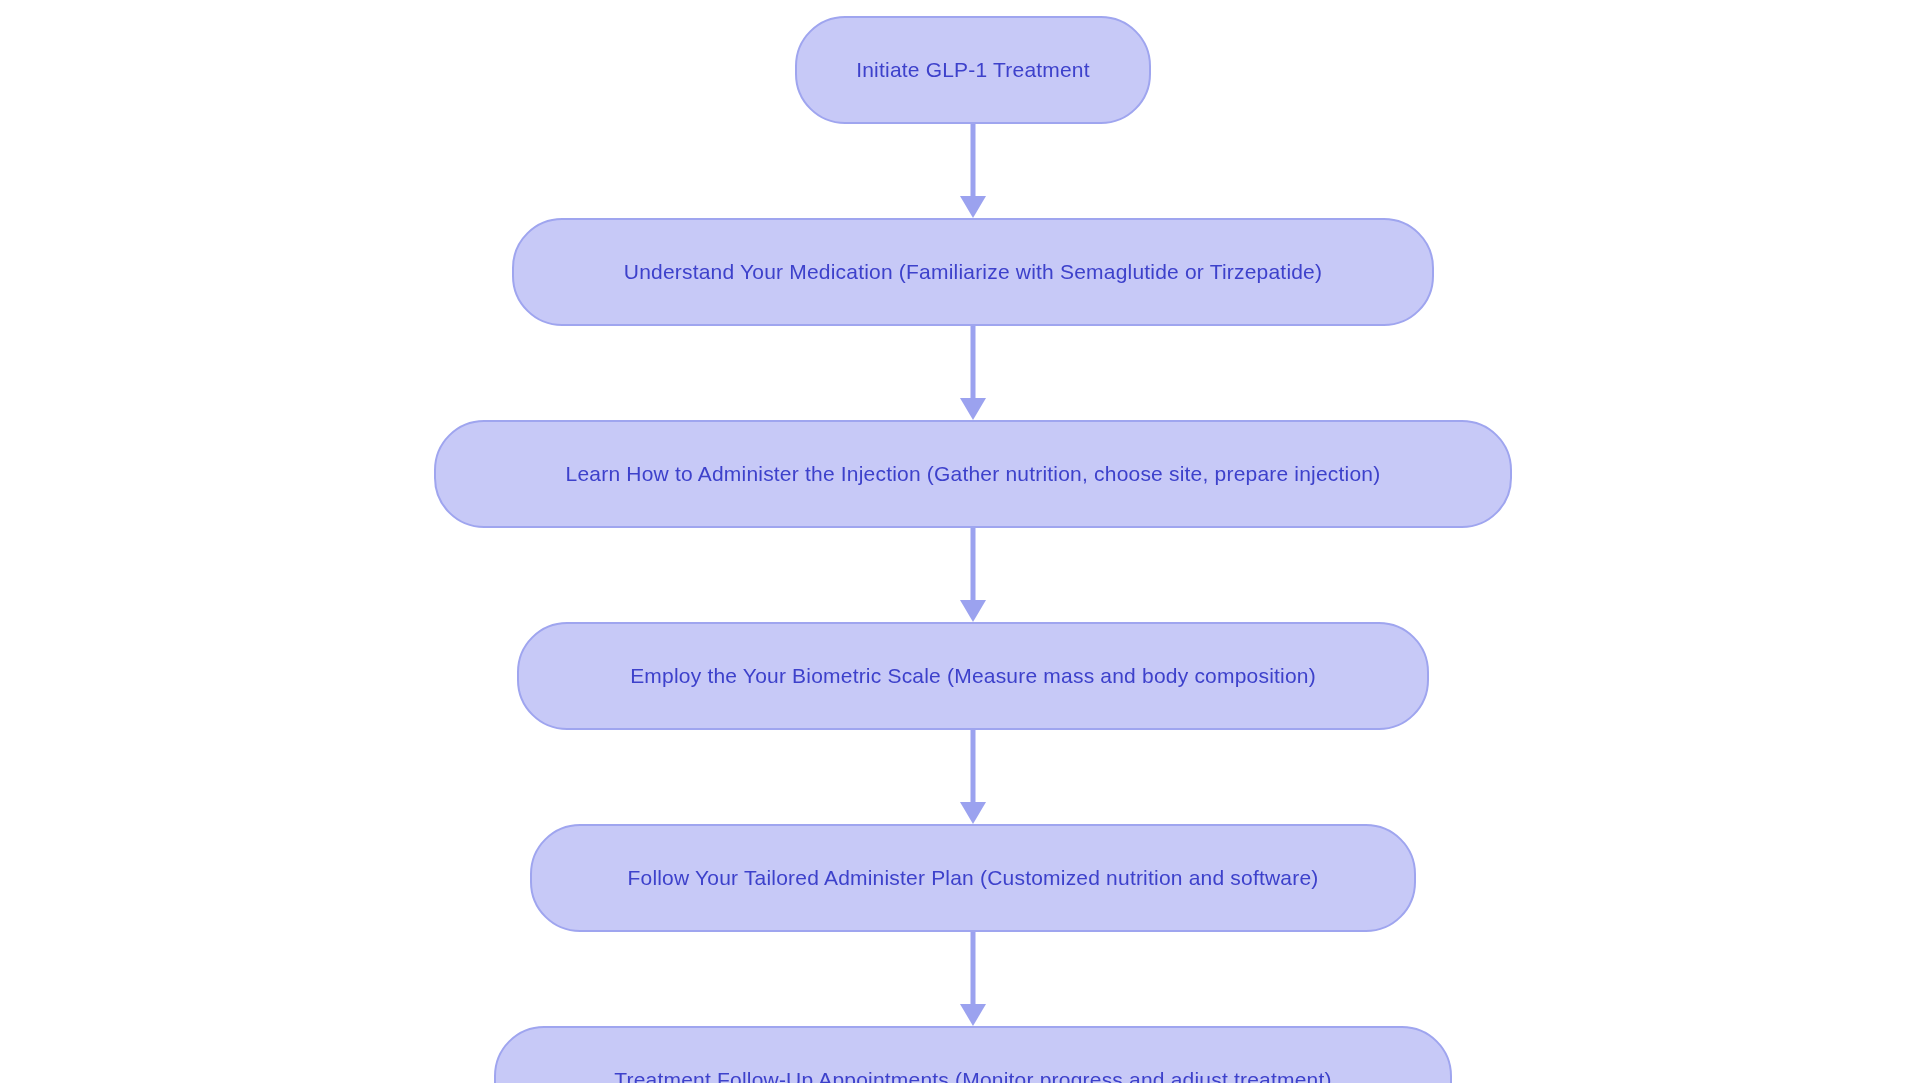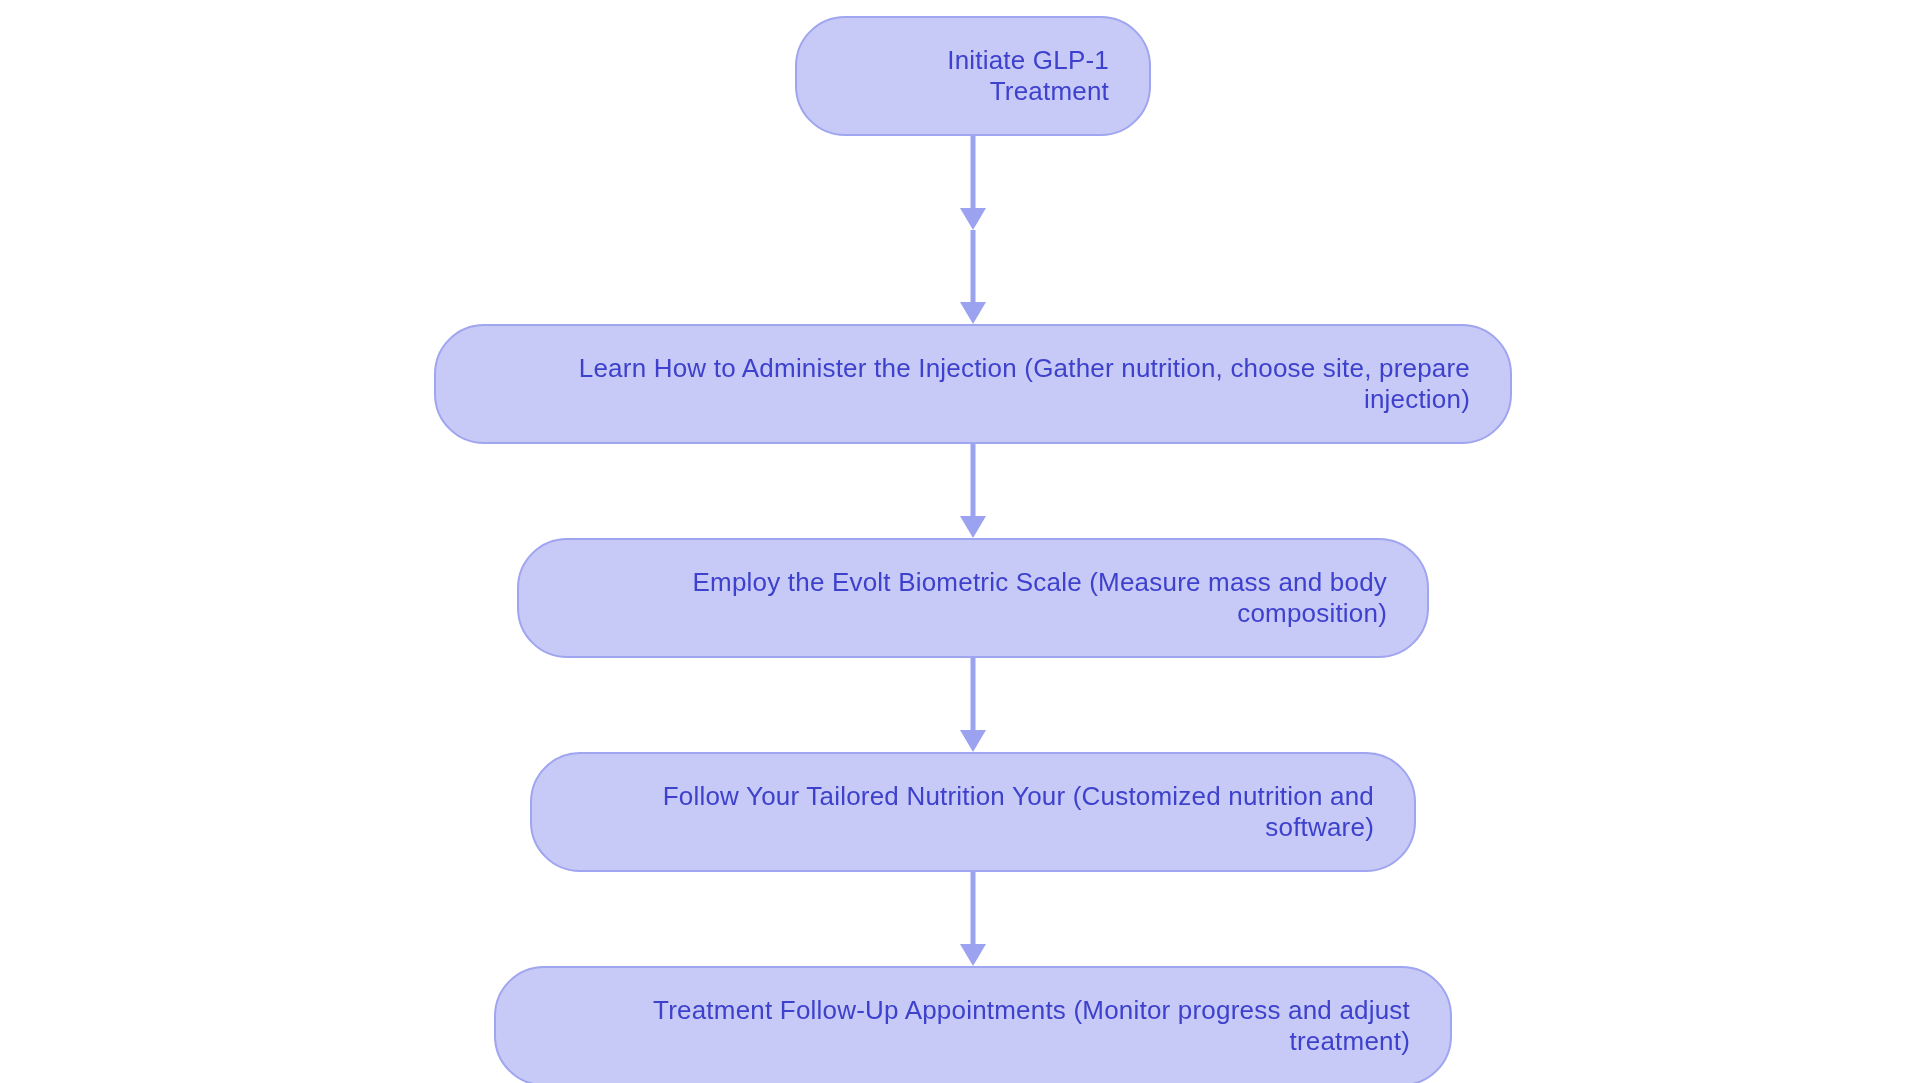--- a/index.html
+++ b/index.html
@@ -21,26 +21,26 @@
   }
   
   .flow{
     width:1946px;
     padding-top:16px;
     display:flex;
     flex-direction:column;
     align-items:center;
   }
   .node{
-    height:120px;
+    height:108px;
     border-radius:50px;
     background:var(--node-fill);
     border:2px solid var(--node-border);
     color:var(--text-color);
-    font-size:26px;
+    font-size:21px;
     letter-spacing:0.2px;
     display:flex;
     align-items:center;
     justify-content:center;
     text-align:right;
     padding:0 40px;
     flex:0 0 auto;
   }
   .w1{width:356px;}
   .w2{width:922px;}
@@ -63,46 +63,49 @@
 
     <div class="node w1">
       <span>Initiate GLP-1 Treatment</span>
     </div>
 
     <svg class="arrow" viewBox="0 0 26 94" aria-hidden="true">
       <rect x="10.5" y="0" width="5" height="76" fill="var(--arrow-color)"></rect>
       <polygon points="0,72 26,72 13,94" fill="var(--arrow-color)"></polygon>
     </svg>
 
+    <div class="node w2">
+      <span>Understand Your Medication (Familiarize with Semaglutide or Tirzepatide)</span>
+    </div>
 
     <svg class="arrow" viewBox="0 0 26 94" aria-hidden="true">
       <rect x="10.5" y="0" width="5" height="76" fill="var(--arrow-color)"></rect>
       <polygon points="0,72 26,72 13,94" fill="var(--arrow-color)"></polygon>
     </svg>
 
     <div class="node w3">
       <span>Learn How to Administer the Injection (Gather nutrition, choose site, prepare injection)</span>
     </div>
 
     <svg class="arrow" viewBox="0 0 26 94" aria-hidden="true">
       <rect x="10.5" y="0" width="5" height="76" fill="var(--arrow-color)"></rect>
       <polygon points="0,72 26,72 13,94" fill="var(--arrow-color)"></polygon>
     </svg>
 
     <div class="node w4">
-      <span>Employ the Evolt Biometric Scale (Measure mass and body composition)</span>
+      <span>Employ the Your Biometric Scale (Measure mass and body composition)</span>
     </div>
 
     <svg class="arrow" viewBox="0 0 26 94" aria-hidden="true">
       <rect x="10.5" y="0" width="5" height="76" fill="var(--arrow-color)"></rect>
       <polygon points="0,72 26,72 13,94" fill="var(--arrow-color)"></polygon>
     </svg>
 
     <div class="node w5">
-      <span>Follow Your Tailored Nutrition Your (Customized nutrition and software)</span>
+      <span>Follow Your Tailored Administer Plan (Customized nutrition and software)</span>
     </div>
 
     <svg class="arrow" viewBox="0 0 26 94" aria-hidden="true">
       <rect x="10.5" y="0" width="5" height="76" fill="var(--arrow-color)"></rect>
       <polygon points="0,72 26,72 13,94" fill="var(--arrow-color)"></polygon>
     </svg>
 
     <div class="node w6">
       <span>Treatment Follow-Up Appointments (Monitor progress and adjust treatment)</span>
     </div>

